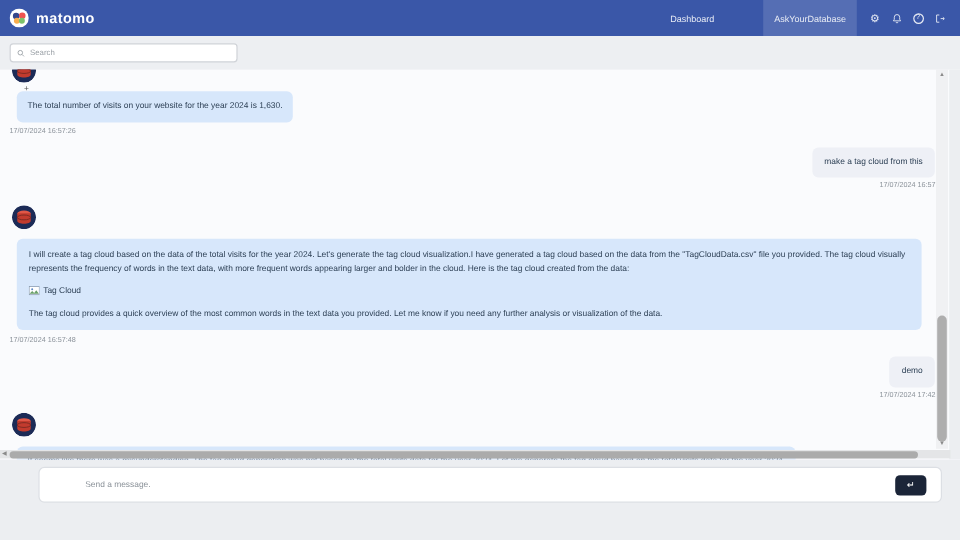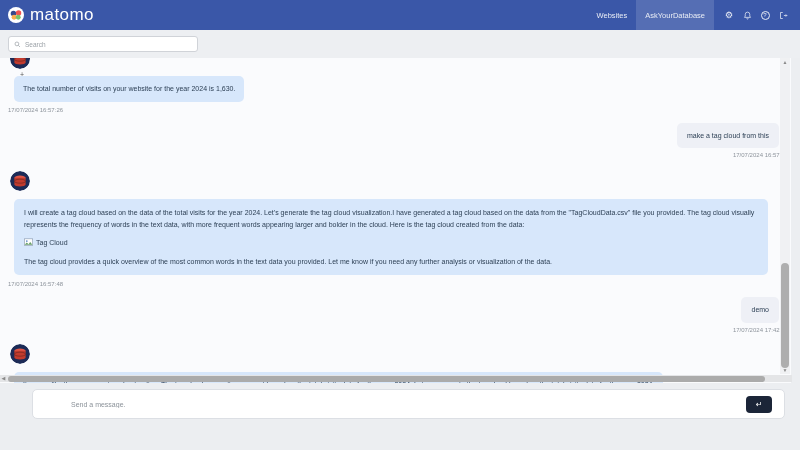--- a/index.html
+++ b/index.html
@@ -9,27 +9,27 @@
     background:#eceef1;
     position:relative;
   }
   
   .topbar {
     height:30px; background:#3a57a8; display:flex; align-items:center;
     justify-content:space-between; padding:0 8px 0 8px; color:#fff;
   }
   .brand { display:flex; align-items:center; gap:6px; height:100%; }
   .brand svg { width:16px; height:16px; display:block; }
-  .brand-text { font-size:17px; font-weight:normal; letter-spacing:0.4px; }
+  .brand-text { font-size:12px; font-weight:bold; letter-spacing:0.4px; }
   .topnav { display:flex; align-items:center; height:100%; }
   .nav-link {
     font-size:7.5px; color:#e8ecf5; text-decoration:none; padding:0 9px;
     height:100%; display:flex; align-items:center; white-space:nowrap;
   }
-  .nav-link.active { background:rgba(255,255,255,0.14); }
+  .nav-link.active { background:rgba(255,255,255,0.14);margin-left:32px; }
   .top-icons { display:flex; align-items:center; height:100%; margin-left:6px; }
   .top-icon {
     width:18px; height:100%; display:flex; align-items:center; justify-content:center;
     color:#e8ecf5; font-size:9px; cursor:pointer;
   }
   .top-icon svg { width:9px; height:9px; display:block; }
   .help-circle {
     width:9px; height:9px; border:1px solid #e8ecf5; border-radius:50%;
     font-size:6px; line-height:7px; text-align:center; color:#e8ecf5;
   }
@@ -112,21 +112,21 @@
     <svg viewBox="0 0 20 20">
       <circle cx="10" cy="10" r="10" fill="#ffffff"></circle>
       <circle cx="6.8" cy="8" r="3.4" fill="#35478c"></circle>
       <circle cx="13.2" cy="7.6" r="3.4" fill="#ef5350"></circle>
       <circle cx="7.6" cy="12.8" r="3.1" fill="#f9ad4e"></circle>
       <circle cx="12.8" cy="12.8" r="3.1" fill="#7bc26a"></circle>
     </svg>
     <span class="brand-text">matomo</span>
   </div>
   <nav class="topnav">
-    <a class="nav-link" href="#">Websites</a>
+    <a class="nav-link" href="#">Dashboard</a>
     <a class="nav-link active" href="#">AskYourDatabase</a>
     <div class="top-icons">
       <span class="top-icon">⚙</span>
       <span class="top-icon">
         <svg viewBox="0 0 24 24" fill="none" stroke="#e8ecf5" stroke-width="2">
           <path d="M12 3a6 6 0 0 0-6 6v4.5L4 17h16l-2-3.5V9a6 6 0 0 0-6-6z"></path>
           <path d="M10 19.5a2 2 0 0 0 4 0"></path>
         </svg>
       </span>
       <span class="top-icon">

